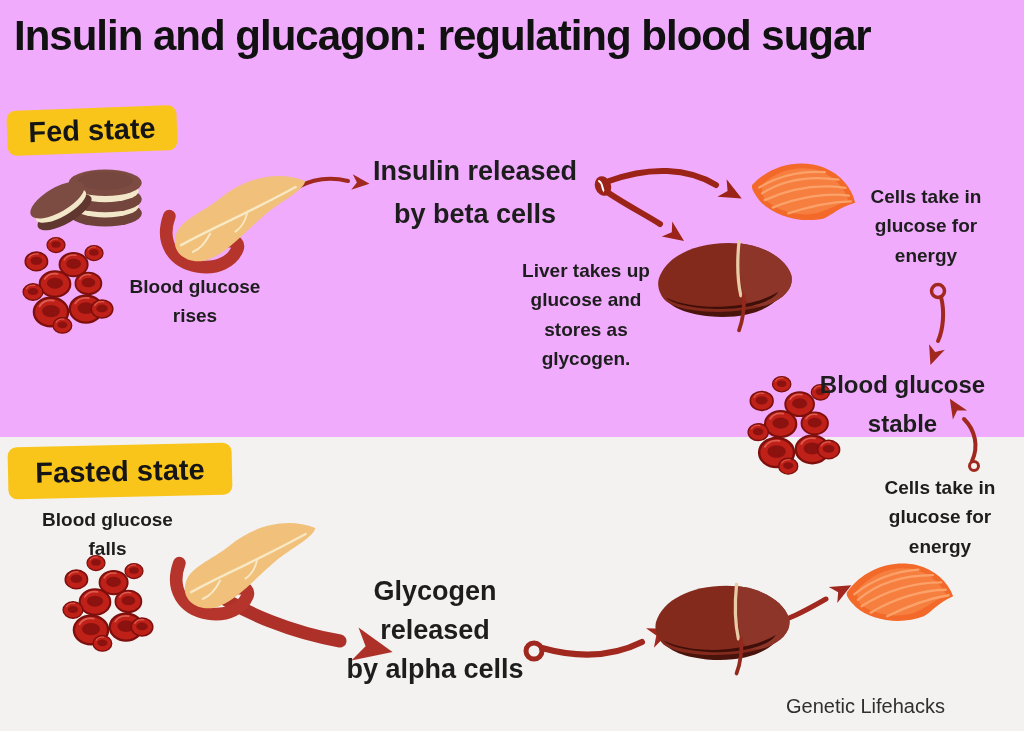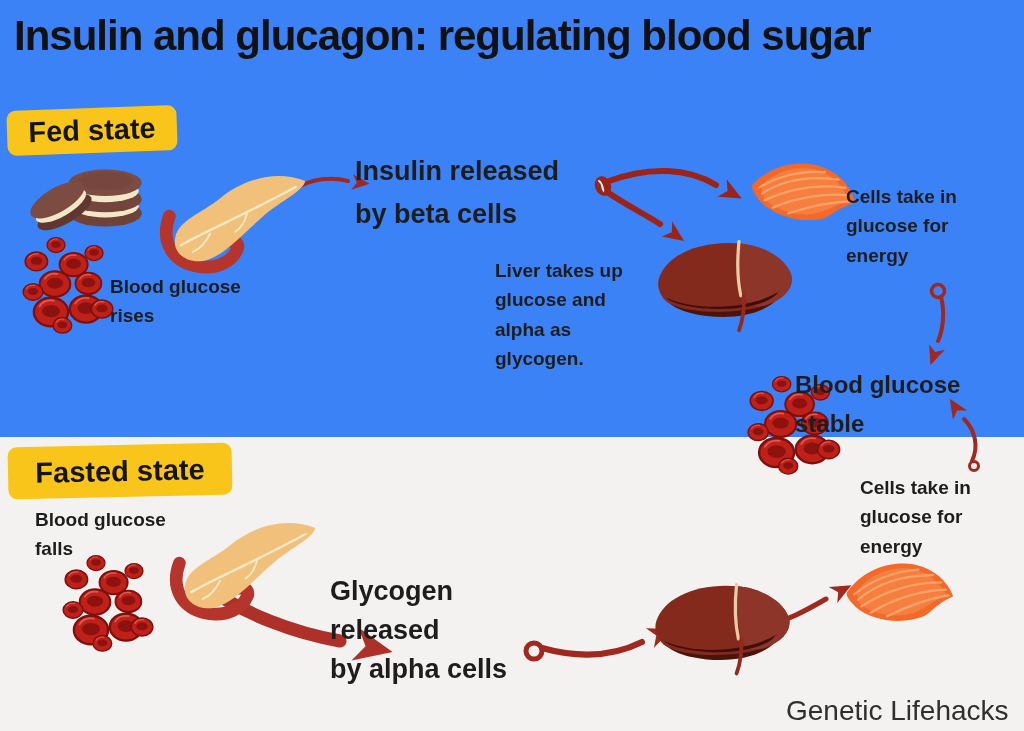--- a/index.html
+++ b/index.html
@@ -1,45 +1,45 @@
 <!DOCTYPE html>
 <html style="--yellow: #F9C51B; --arrow_red: #A0281E; --blood_red: #BF2018; --pancreas_tan: #F1C07A; --liver_red: #832A1D; --muscle_orange: #F2692A; --bg_fasted: #F3F2F1; --text: #1d1d1d;"><head>
 <meta charset="utf-8">
 <style>
   html,body{margin:0;padding:0;background:#fff;}
   .canvas{
     position:relative;width:1024px;height:731px;overflow:hidden;
-    font-family:"Liberation Sans", sans-serif;background:#3b82f6;
+    font-family:"Liberation Sans", sans-serif;background:#f0abfc;
   }
   .fasted-bg{
     position:absolute;left:0;top:437px;width:1024px;height:294px;
     background:var(--bg_fasted,#F3F2F1);z-index:0;
   }
   .title{
     position:absolute;left:14px;top:12px;width:1000px;z-index:3;
     font-size:42px;font-weight:700;letter-spacing:-1px;color:#111;
     white-space:nowrap;
   }
   .state-label{
     position:absolute;z-index:3;display:flex;align-items:center;justify-content:center;
     background:var(--yellow,#F9C51B);border-radius:9px;
     font-size:29px;font-weight:700;color:#151515;
   }
   .state-label.fed{left:7px;top:108px;width:170px;height:45px;transform:rotate(-2deg);}
   .state-label.fasted{left:8px;top:445px;width:224px;height:52px;transform:rotate(-1.2deg);}
   .lbl{
-    position:absolute;z-index:3;white-space:pre-line;
+    position:absolute;z-index:3;text-align:center;white-space:pre-line;
     font-weight:700;color:#1d1d1d;font-size:19px;line-height:1.55;
   }
   .lbl.big{font-size:27px;line-height:1.6;}
   .lbl.med{font-size:24px;line-height:1.62;}
   .lbl.glyc{font-size:27px;line-height:1.45;}
   .watermark{
     position:absolute;left:786px;top:695px;z-index:3;
-    font-size:28px;font-weight:400;color:#2f2f2f;white-space:nowrap;
+    font-size:20px;font-weight:400;color:#2f2f2f;white-space:nowrap;
   }
   .icon{position:absolute;z-index:2;}
   .arrows{position:absolute;left:0;top:0;z-index:1;pointer-events:none;}
   svg{display:block;}
   .defs-store{position:absolute;width:0;height:0;overflow:hidden;}
 </style>
 </head>
 <body>
 
 <svg class="defs-store" aria-hidden="true">
@@ -179,21 +179,21 @@
   </div>
 
   <div class="lbl" style="left:110px;top:272px;width:170px">Blood glucose
 rises</div>
 
   <div class="lbl big" style="left:355px;top:150px;width:240px">Insulin released
 by beta cells</div>
 
   <div class="lbl" style="left:495px;top:256px;width:182px">Liver takes up
 glucose and
-alpha as
+stores as
 glycogen.</div>
 
   <div class="icon" style="left:750px;top:155px;transform:rotate(8deg)">
     <svg width="108" height="74" viewBox="0 0 120 80">
         <use href="#muscle"></use>
       </svg>
   </div>
 
   <div class="icon" style="left:655px;top:233px">
     <svg width="140" height="105" viewBox="0 0 150 110">

